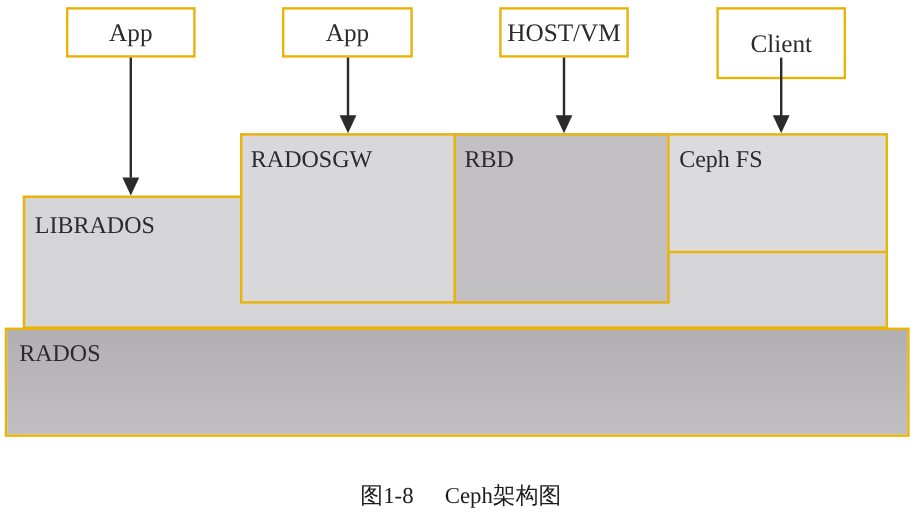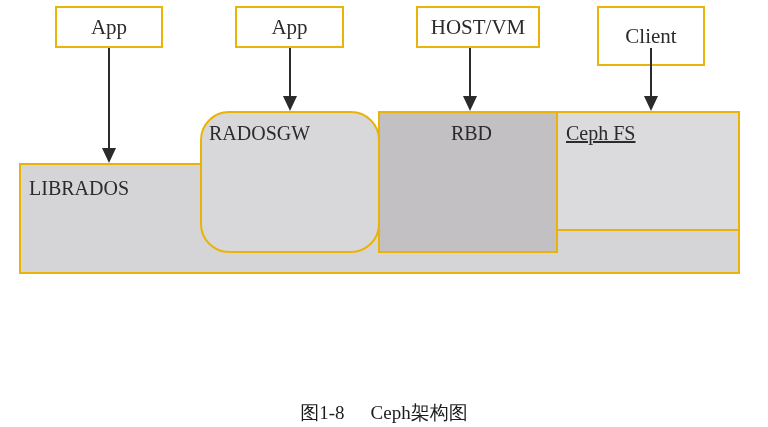--- a/index.html
+++ b/index.html
@@ -36,27 +36,25 @@
   }
   .container-box {
     background: #d5d4d6;
     z-index: 1;
     padding: 12px 0 0 8px;
   }
   .radosgw-box {
     background: #d8d7d9;
     z-index: 2;
     padding: 9px 0 0 7px;
-    border-radius: 29px;
   }
   .rbd-box {
     background: #c2c0c2;
     z-index: 2;
     padding: 9px 0 0 7px;
-    text-align: center;
   }
   .cephfs-box {
     background: #dbdadc;
     z-index: 2;
     padding: 9px 0 0 8px;
   }
   .rados-box {
     background: linear-gradient(180deg, #b2afb2 0%, #c2bfc2 100%);
     z-index: 2;
     padding: 9px 0 0 10px;
@@ -94,21 +92,21 @@
 <body>
 
 <div class="stage">
 
   <div class="box top-box" style="left:55px; top:6px; width:108px; height:42px;">
     <span>App</span>
   </div>
   <div class="box top-box" style="left:235px; top:6px; width:109px; height:42px;">
     <span>App</span>
   </div>
-  <div class="box top-box" style="left:416px; top:6px; width:124px; height:42px;">
+  <div class="box top-box" style="left:416px; top:6px; width:108px; height:42px;">
     <span>HOST/VM</span>
   </div>
   <div class="box top-box" style="left:597px; top:6px; width:108px; height:60px;">
     <span>Client</span>
   </div>
 
   <div>
     <div class="arrow-line" style="left:108px; top:48px; height:100px;"></div>
     <div class="arrow-head" style="left:102px; top:148px;"></div>
   </div>
@@ -130,22 +128,25 @@
   </div>
 
   <div class="box radosgw-box" style="left:200px; top:111px; width:180px; height:142px;">
     <span class="layer-label">RADOSGW</span>
   </div>
 
   <div class="box rbd-box" style="left:378px; top:111px; width:180px; height:142px;">
     <span class="layer-label">RBD</span>
   </div>
 
-  <div class="box cephfs-box" style="left:556px; top:111px; width:184px; height:120px;text-decoration:underline;">
+  <div class="box cephfs-box" style="left:556px; top:111px; width:184px; height:100px;">
     <span class="layer-label">Ceph FS</span>
   </div>
 
+  <div class="box rados-box" style="left:4px; top:273px; width:754px; height:91px;">
+    <span class="layer-label">RADOS</span>
+  </div>
 
   <div class="caption">
     <span>图1-8</span><span class="caption-title">Ceph架构图</span>
   </div>
 
 </div>
 
 </body></html>

